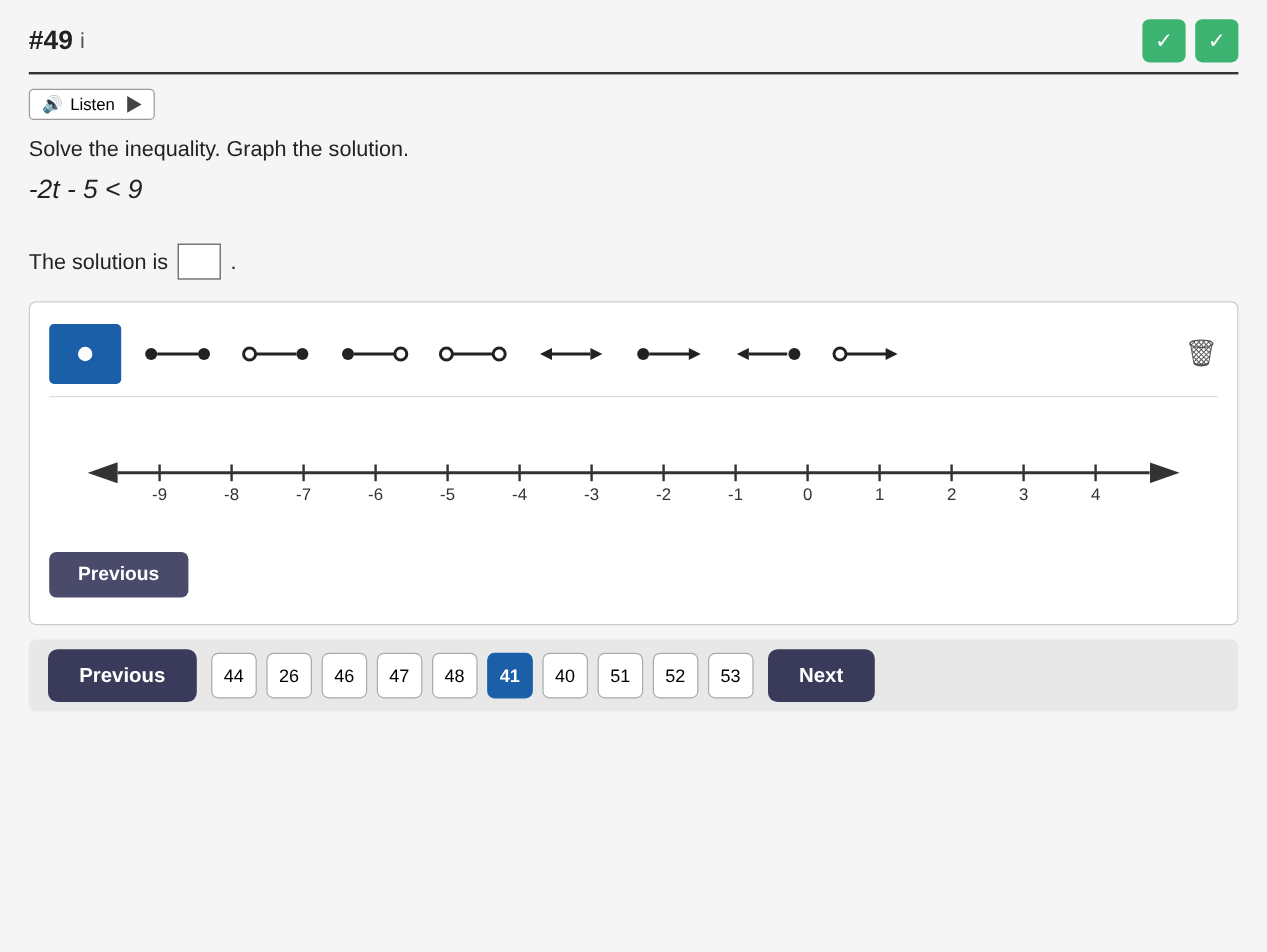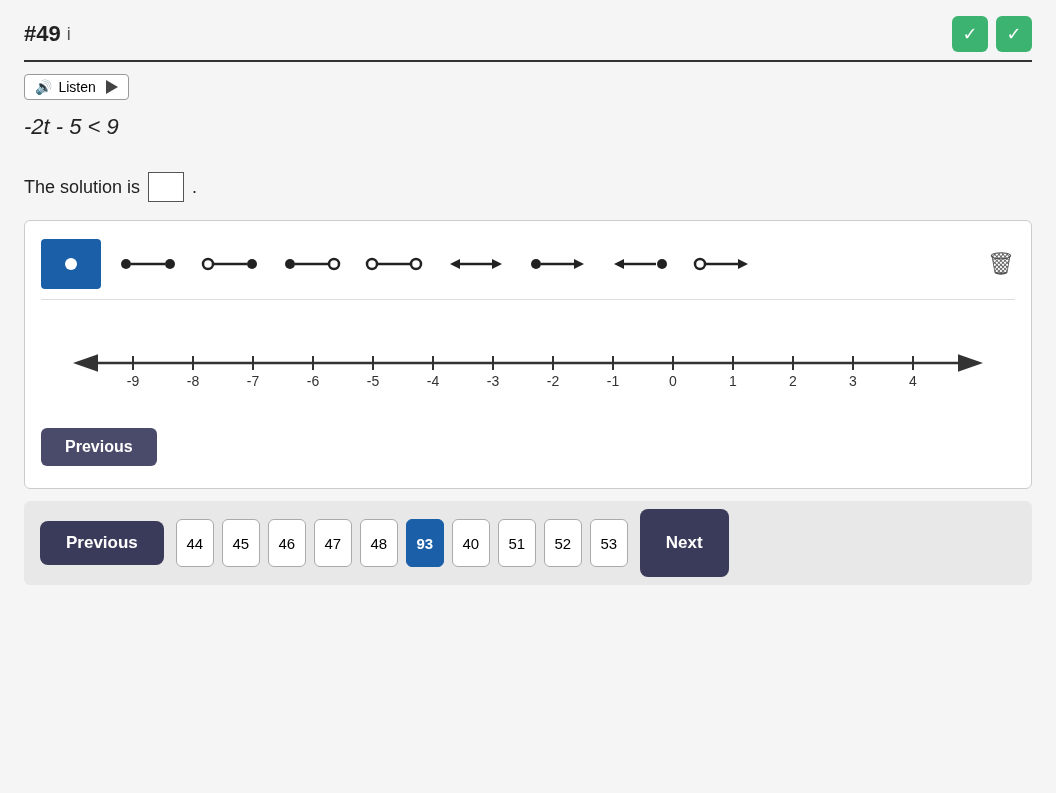--- a/index.html
+++ b/index.html
@@ -177,29 +177,29 @@
       font-size: 17px;
       cursor: pointer;
       font-weight: bold;
       margin-right: 10px;
     }
     .next-btn-outer {
       background: #3a3a5a;
       color: white;
       border: none;
       border-radius: 8px;
-      padding: 24px 26px;
+      padding: 12px 26px;
       font-size: 17px;
       cursor: pointer;
       font-weight: bold;
       margin-left: 10px;
     }
     .page-num-btn {
       min-width: 38px;
-      height: 48px;
+      height: 38px;
       border: 1px solid #aaa;
       background: white;
       border-radius: 6px;
       font-size: 15px;
       cursor: pointer;
       display: flex;
       align-items: center;
       justify-content: center;
       margin: 0 2px;
     }
@@ -230,20 +230,21 @@
   </div>
 
   <div style="margin-bottom:14px;">
     <button class="listen-btn">
       <span>🔊</span>
       <span>Listen</span>
       <span class="play-icon"></span>
     </button>
   </div>
 
+  <div class="problem-text">Solve the inequality. Graph the solution.</div>
 
   <div class="problem-equation">-2t - 5 &lt; 9</div>
 
   <div class="solution-row">
     <span>The solution is</span>
     <input class="solution-input" type="text" style="">
     <span>.</span>
   </div>
 
   <div class="graph-container">
@@ -383,25 +384,25 @@
     <div class="bottom-nav-inner">
       <button class="prev-btn-inner">Previous</button>
     </div>
   </div>
 
   <div class="bottom-nav-outer">
     <button class="prev-btn-outer">Previous</button>
 
     <div id="page-buttons" style="display:flex;gap:4px;align-items:center;">
         <button class="page-num-btn">44</button>
-        <button class="page-num-btn">45</button>
+        <button class="page-num-btn">26</button>
         <button class="page-num-btn">46</button>
         <button class="page-num-btn">47</button>
         <button class="page-num-btn">48</button>
-        <button class="page-num-btn active">93</button>
+        <button class="page-num-btn active">41</button>
         <button class="page-num-btn">40</button>
         <button class="page-num-btn">51</button>
         <button class="page-num-btn">52</button>
         <button class="page-num-btn">53</button>
       </div>
 
     <button class="next-btn-outer">Next</button>
   </div>
 
 </div>

